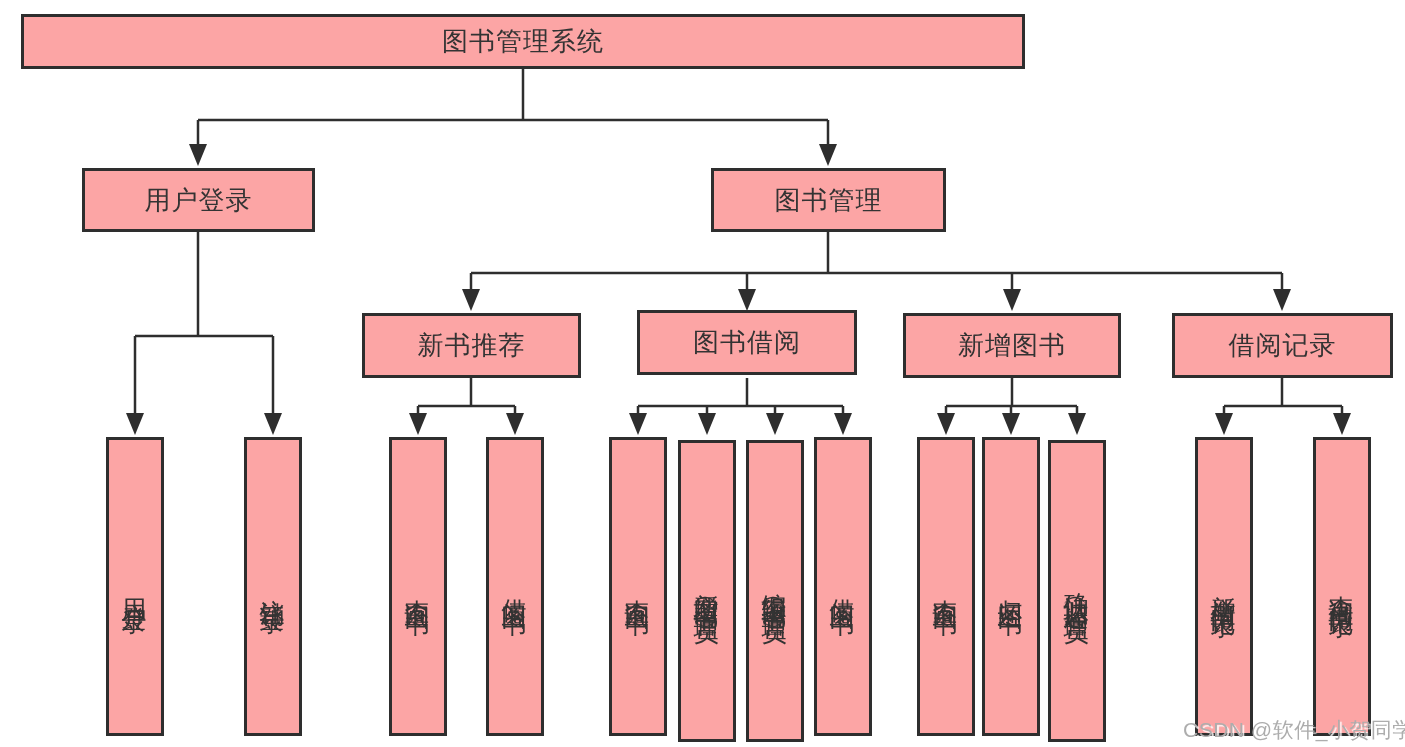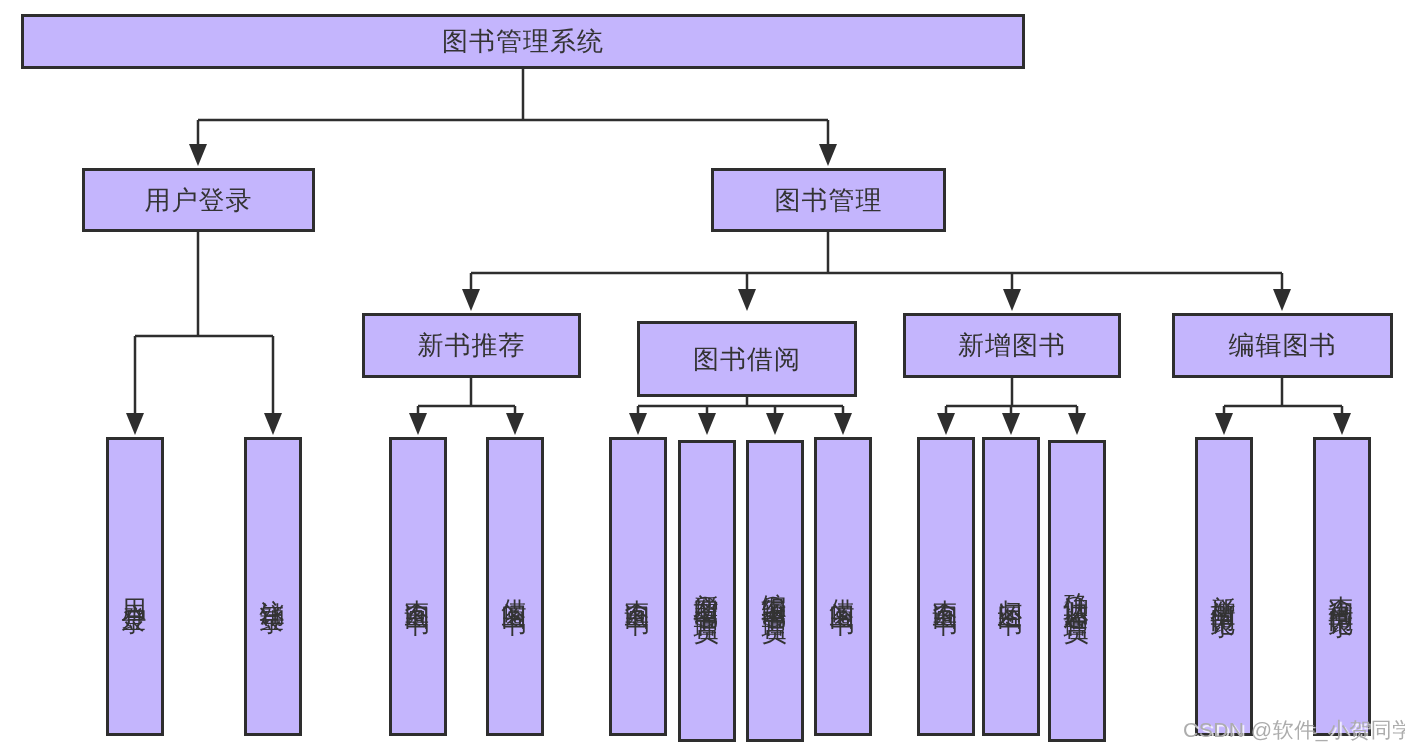--- a/index.html
+++ b/index.html
@@ -16,21 +16,21 @@
     font-family:"Liberation Sans","DejaVu Sans",sans-serif;
     color:var(--text);
     overflow:hidden;
   }
   #connectors{position:absolute;left:0;top:0;pointer-events:none;}
   #connectors line{stroke:var(--line);stroke-width:2.5;}
   #connectors polygon{fill:var(--line);}
   .node{
     position:absolute;
     box-sizing:border-box;
-    background:#c4b5fd;
+    background:#fca5a5;
     border:3px solid var(--line);
     display:flex;align-items:center;justify-content:center;
     font-size:26px;
     letter-spacing:1px;
     color:var(--text);
     white-space:nowrap;
   }
   .leaf{
     writing-mode:vertical-rl;
     text-orientation:mixed;
@@ -129,23 +129,23 @@
       <polygon points="1333,413 1351,413 1342,435"></polygon>
     </g>
   </svg>
 
   <div class="node" style="left:21px;top:14px;width:1004px;height:55px">图书管理系统</div>
 
   <div class="node" style="left:82px;top:168px;width:233px;height:64px">用户登录</div>
   <div class="node" style="left:362px;top:313px;width:219px;height:65px">新书推荐</div>
 
   <div class="node" style="left:711px;top:168px;width:235px;height:64px">图书管理</div>
-  <div class="node" style="left:637px;top:321px;width:220px;height:76px">图书借阅</div>
+  <div class="node" style="left:637px;top:310px;width:220px;height:65px">图书借阅</div>
   <div class="node" style="left:903px;top:313px;width:218px;height:65px">新增图书</div>
-  <div class="node" style="left:1172px;top:313px;width:221px;height:65px">编辑图书</div>
+  <div class="node" style="left:1172px;top:313px;width:221px;height:65px">借阅记录</div>
 
   <div class="node leaf" style="left:106px;top:437px;width:58px;height:299px">用户登录</div>
   <div class="node leaf" style="left:244px;top:437px;width:58px;height:299px">注销登录</div>
 
   <div class="node leaf" style="left:389px;top:437px;width:58px;height:299px">查询图书</div>
   <div class="node leaf" style="left:486px;top:437px;width:58px;height:299px">借阅图书</div>
 
   <div class="node leaf" style="left:609px;top:437px;width:58px;height:299px">查询图书</div>
   <div class="node leaf" style="left:678px;top:440px;width:58px;height:302px">新增图书（管理员）</div>
   <div class="node leaf" style="left:746px;top:440px;width:58px;height:302px">编辑图书（管理员）</div>

